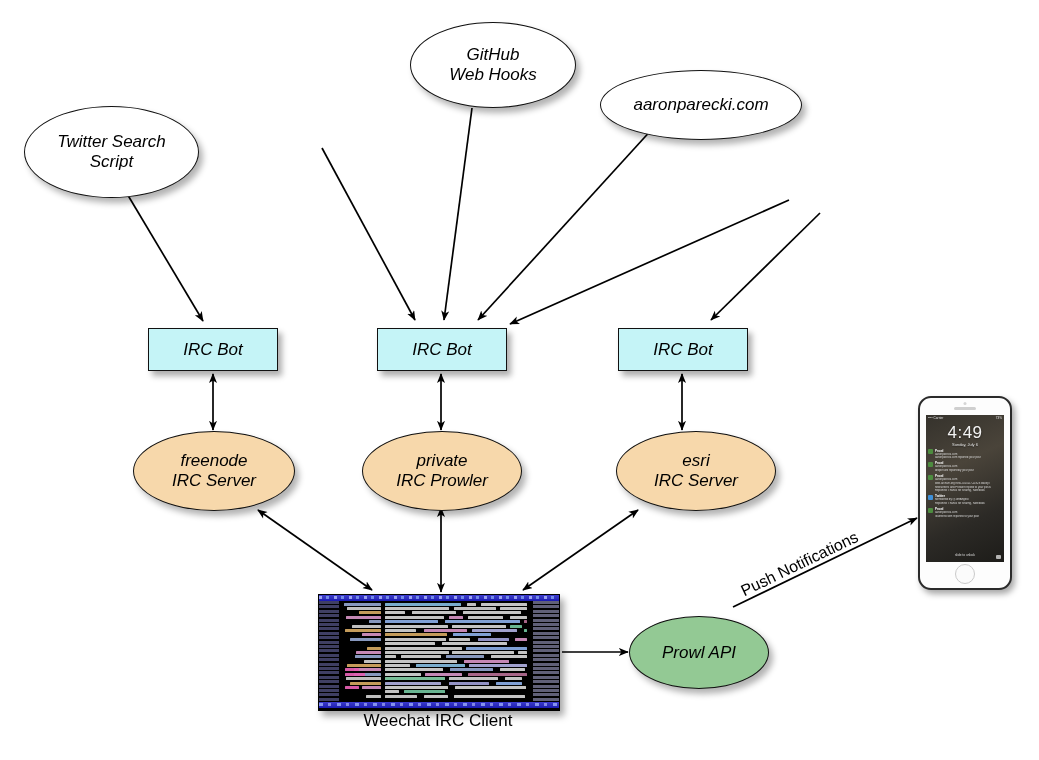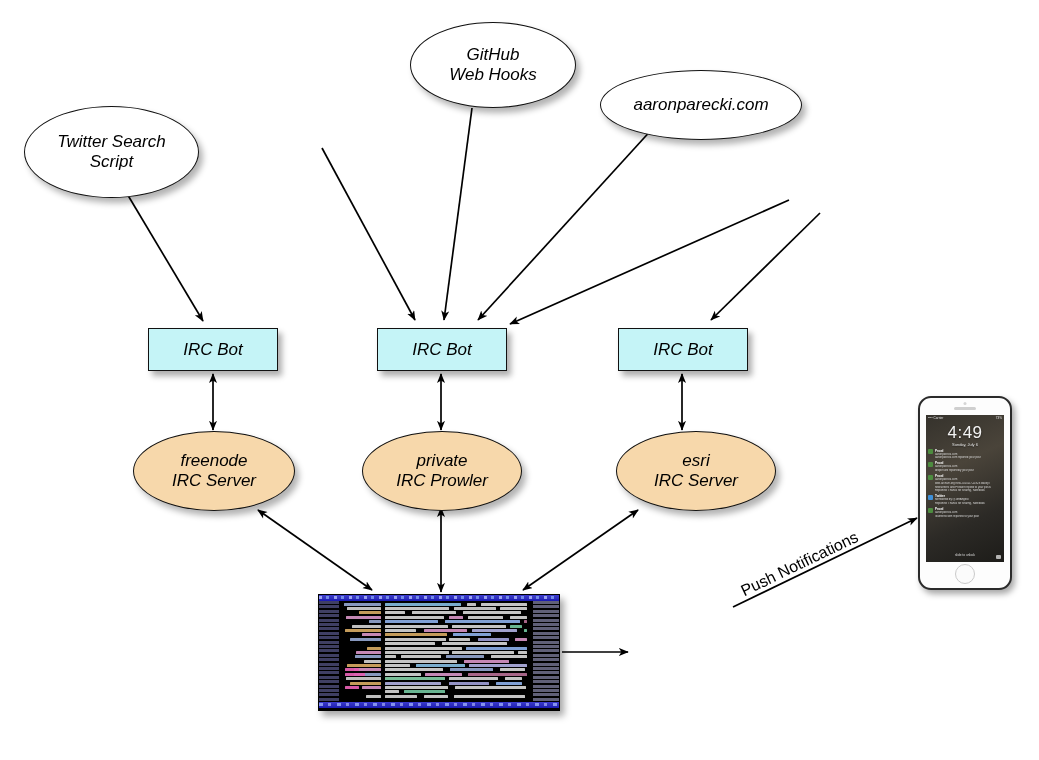--- a/index.html
+++ b/index.html
@@ -262,20 +262,23 @@
   <div class="node ellipse srv f17" style="left:362px;top:431px;width:160px;height:80px;">
     <span class="lbl">private
 IRC Prowler</span>
   </div>
 
   <div class="node ellipse srv f17" style="left:616px;top:431px;width:160px;height:80px;">
     <span class="lbl">esri
 IRC Server</span>
   </div>
 
+  <div class="node ellipse prowl f17" style="left:629px;top:616px;width:140px;height:73px;">
+    <span class="lbl">Prowl API</span>
+  </div>
 
   <div id="weechat" style="left:318px;top:594px;width:240px;height:115px;">
     <div class="wc-bar top"></div>
     <div class="wc-body">
       <div class="wc-gutterL"></div>
       <div class="wc-gutterR"></div>
       <div id="wc-lines">
           <div class="wc-line">
             <span class="seg" style="left: 25.0541px; width: 36.9459px; background: rgb(142, 160, 200);"></span>
             <span class="seg" style="left: 66px; width: 76.4016px; background: rgb(127, 181, 216);"></span>
@@ -403,20 +406,23 @@
           </div>
           <div class="wc-line">
             <span class="seg" style="left: 46.9315px; width: 15.0685px; background: rgb(201, 201, 201);"></span>
             <span class="seg" style="left: 66px; width: 32.3612px; background: rgb(201, 201, 201);"></span>
             <span class="seg" style="left: 104.776px; width: 24.3988px; background: rgb(207, 207, 207);"></span>
             <span class="seg" style="left: 134.834px; width: 71.6656px; background: rgb(207, 207, 207);"></span>
           </div>
         </div>
     </div>
     <div class="wc-bar bot"></div>
+  </div>
+  <div id="weechat-caption" style="left:308px;top:711px;">
+    <span>Weechat IRC Client</span>
   </div>
 
   <div class="edge-label" style="left:746px;top:582px;transform:rotate(-25.8deg);">
     <span>Push Notifications</span>
   </div>
 
   <div id="phone" style="left:906px;top:396px;width:94px;height:194px;margin-left:12px;">
     <div class="ph-cam"></div>
     <div class="ph-speaker"></div>
     <div class="ph-screen">

